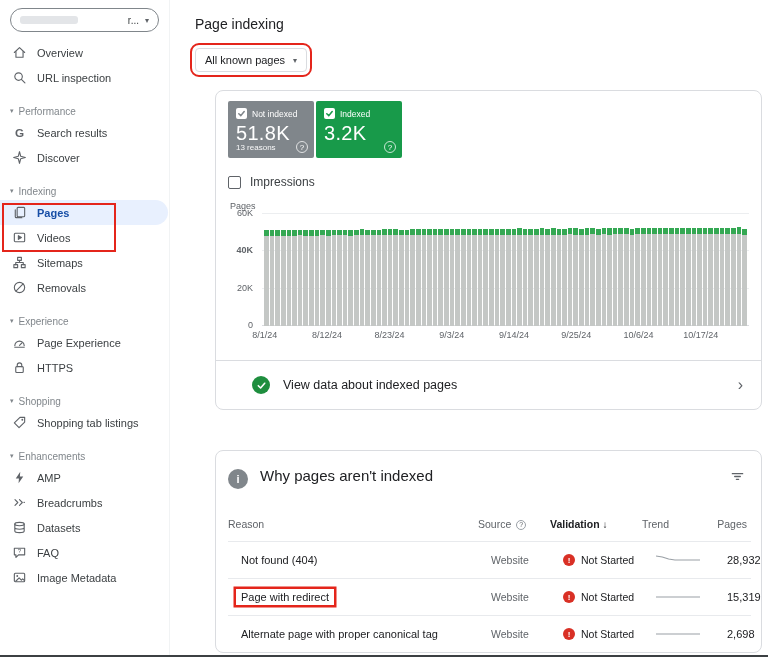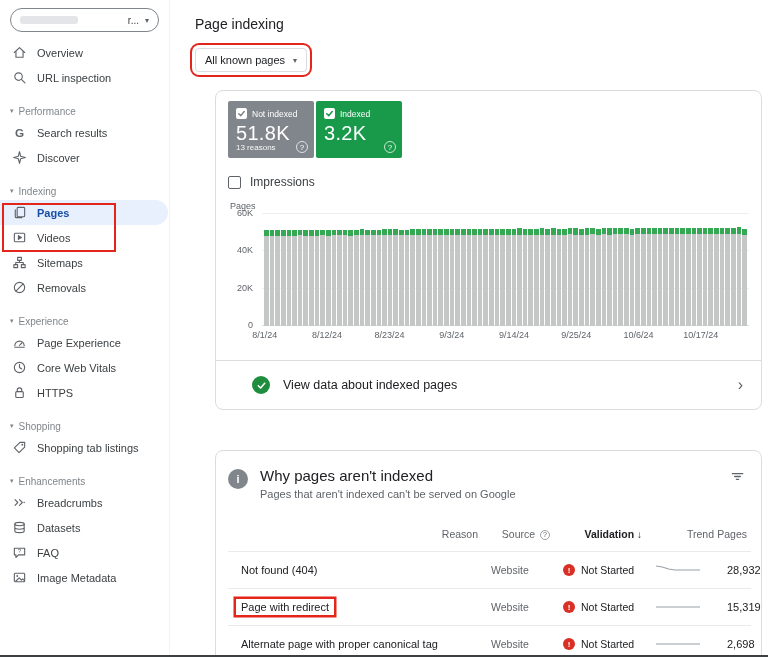--- a/index.html
+++ b/index.html
@@ -71,21 +71,21 @@
   .issues-card { margin-top:40px; padding:16px 10px 0 12px; overflow:hidden; }
   .card-head { display:flex; gap:12px; align-items:flex-start; padding-right:4px; }
   .info-icon { width:20px; height:20px; border-radius:50%; background:#80868b; color:#fff; font-size:11px; font-weight:bold; display:flex; align-items:center; justify-content:center; flex:none; margin-top:2px; }
   .card-title { font-size:15px; color:#202124; }
   .card-sub { font-size:11px; color:#5f6368; margin-top:4px; }
   .filter-icon { margin-left:auto; cursor:pointer; padding:2px; }
 
   .table { margin-top:22px; }
   .trow { display:grid; grid-template-columns:250px 72px 92px 72px 1fr; align-items:center; padding:10px 2px 10px 0; border-top:1px solid #e8eaed; }
   .trow.thead { border-top:none; padding:6px 2px 11px 0; }
-  .th { font-size:10.5px; color:#5f6368;text-align:right; }
+  .th { font-size:10.5px; color:#5f6368; }
   .th.sorted { color:#202124; font-weight:bold; }
   .sort-arrow { font-size:10px; }
   .q-circle { display:inline-flex; width:10px; height:10px; border:1px solid #9aa0a6; border-radius:50%; font-size:7px; color:#5f6368; align-items:center; justify-content:center; vertical-align:1px; margin-left:2px; }
   .td { font-size:11px; color:#202124;padding-left:13px; }
   .td.src { color:#5f6368; font-size:10.5px; }
   .td.num, .th.num { text-align:right; padding-right:2px; }
   .td.val { display:flex; align-items:center; gap:6px; font-size:10.5px; }
   .err-dot { width:12px; height:12px; border-radius:50%; background:#d93025; color:#fff; font-size:8px; font-weight:bold; display:flex; align-items:center; justify-content:center; flex:none; }
   .reason-annotated { display:inline-block; padding:2px 5px; margin:-2px -5px; box-shadow:0 0 0 2.5px #e4251b; }
 
@@ -203,29 +203,20 @@
                 <path d="M3 11.5 a5 5 0 1 1 10 0"></path>
                 <path d="M8 11 L10.6 8.4"></path>
                 <path d="M3 13 H13"></path>
               </svg>
             </span>
             <span class="nav-label">Page Experience</span>
           </div>
           <div class="nav-item">
             <span class="nav-icon">
               <svg viewBox="0 0 16 16" width="15" height="15" fill="none" stroke="#5f6368" stroke-width="1.2" stroke-linecap="round" stroke-linejoin="round">
-                <circle cx="8" cy="8" r="5.5"></circle>
-                <path d="M8 4.8 V8 L10.4 9.6"></path>
-              </svg>
-            </span>
-            <span class="nav-label">Core Web Vitals</span>
-          </div>
-          <div class="nav-item">
-            <span class="nav-icon">
-              <svg viewBox="0 0 16 16" width="15" height="15" fill="none" stroke="#5f6368" stroke-width="1.2" stroke-linecap="round" stroke-linejoin="round">
                 <rect x="4" y="7" width="8" height="6.3" rx="1"></rect>
                 <path d="M5.6 7 V5.4 a2.4 2.4 0 0 1 4.8 0 V7"></path>
               </svg>
             </span>
             <span class="nav-label">HTTPS</span>
           </div>
         </div>
         <div class="nav-group">
           <div class="nav-header">
             <span class="hdr-caret">▾</span>
@@ -238,20 +229,28 @@
                 <circle cx="11" cy="5" r="1" fill="#5f6368" stroke="none"></circle>
               </svg>
             </span>
             <span class="nav-label">Shopping tab listings</span>
           </div>
         </div>
         <div class="nav-group">
           <div class="nav-header">
             <span class="hdr-caret">▾</span>
             <span class="hdr-label">Enhancements</span>
+          </div>
+          <div class="nav-item">
+            <span class="nav-icon">
+              <svg viewBox="0 0 16 16" width="15" height="15" fill="none" stroke="#5f6368" stroke-width="1.2" stroke-linecap="round" stroke-linejoin="round">
+                <path d="M8.8 1.8 L4 9 H7.4 L7 14.2 L12 7 H8.4 Z" fill="#5f6368" stroke="none"></path>
+              </svg>
+            </span>
+            <span class="nav-label">AMP</span>
           </div>
           <div class="nav-item">
             <span class="nav-icon">
               <svg viewBox="0 0 16 16" width="15" height="15" fill="none" stroke="#5f6368" stroke-width="1.2" stroke-linecap="round" stroke-linejoin="round">
                 <path d="M3.2 5 L6.2 8 L3.2 11 M8 5 L11 8 L8 11 M12.8 7.9 H13.2"></path>
               </svg>
             </span>
             <span class="nav-label">Breadcrumbs</span>
           </div>
           <div class="nav-item">
@@ -326,21 +325,21 @@
       <label class="impressions">
         <span class="imp-cb"></span>
         <span class="imp-label">Impressions</span>
       </label>
 
       <div class="chart-area">
         <span class="chart-ylabel">Pages</span>
         <div class="plot-row">
           <div class="y-gutter" id="y-ticks">
               <span class="y-tick" style="bottom: 108px;">60K</span>
-              <span class="y-tick" style="bottom: 70.6667px;">40K</span>
+              <span class="y-tick" style="bottom: 70.6667px; font-weight: bold;">40K</span>
               <span class="y-tick" style="bottom: 33.3333px;">20K</span>
               <span class="y-tick" style="bottom: -4px;">0</span>
             </div>
           <div class="plot">
             <div id="gridlines">
                 <div class="gridline" style="bottom: 112px;"></div>
                 <div class="gridline" style="bottom: 74.6667px;"></div>
                 <div class="gridline" style="bottom: 37.3333px;"></div>
                 <div class="gridline axisline" style="bottom: 0px;"></div>
               </div>
@@ -713,21 +712,20 @@
         <span class="view-data-label">View data about indexed pages</span>
         <span class="chev">›</span>
       </div>
     </section>
 
     <section class="card issues-card">
       <div class="card-head">
         <span class="info-icon">i</span>
         <div>
           <div class="card-title">Why pages aren't indexed</div>
-          <div class="card-sub">Pages that aren't indexed can't be served on Google</div>
         </div>
         <span class="filter-icon">
           <svg viewBox="0 0 16 16" width="15" height="15" stroke="#5f6368" stroke-width="1.4" stroke-linecap="round">
               <path d="M2.5 5 H13.5 M5 8 H11 M6.8 11 H9.2"></path>
             </svg>
         </span>
       </div>
       <div class="table" id="issues-table">
           <div class="trow thead">
             <span class="th">Reason</span>

